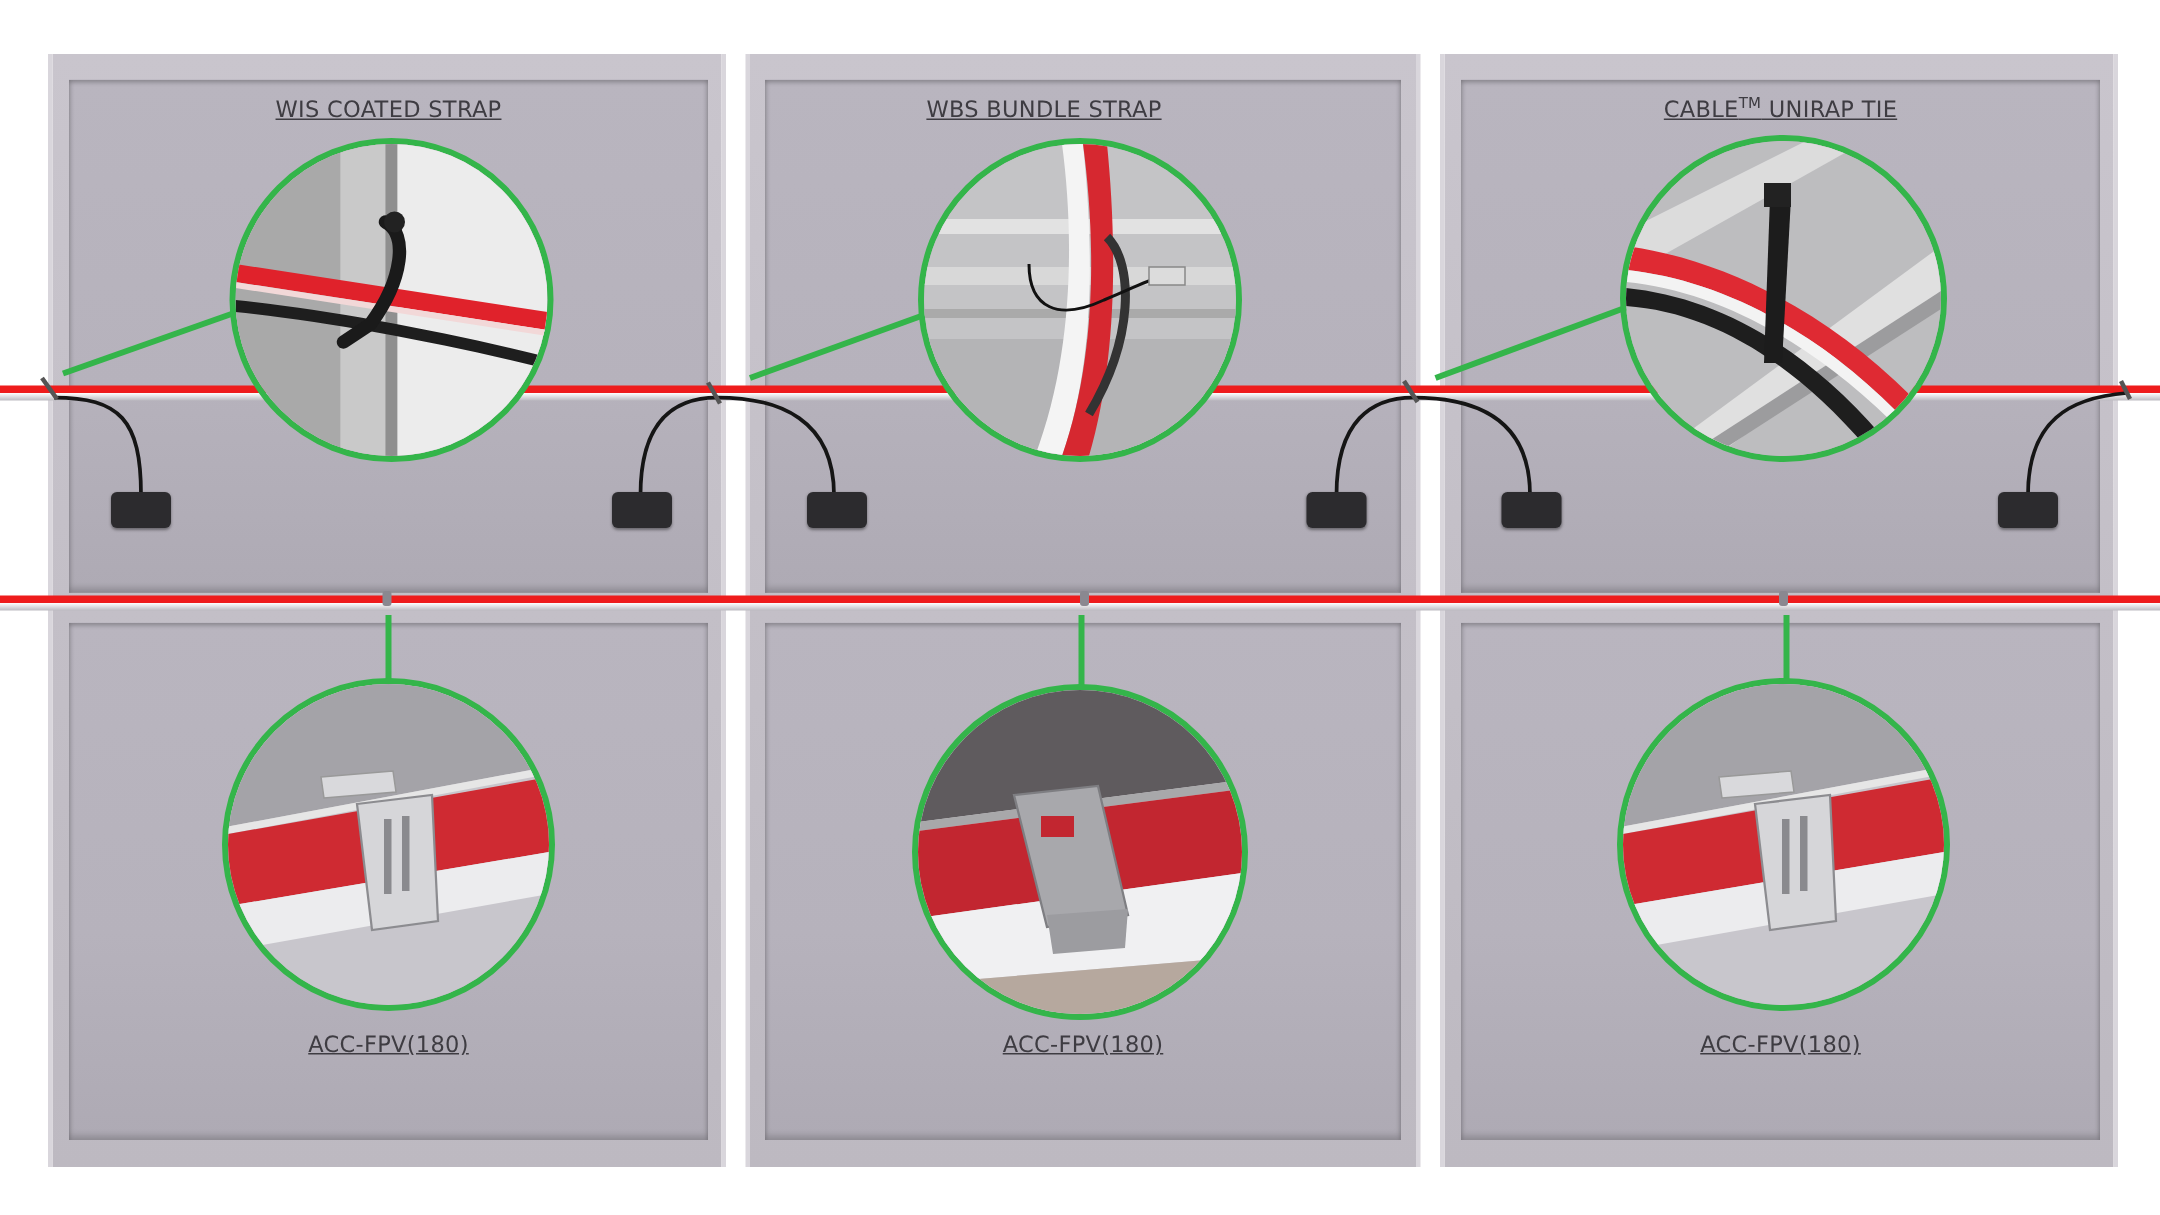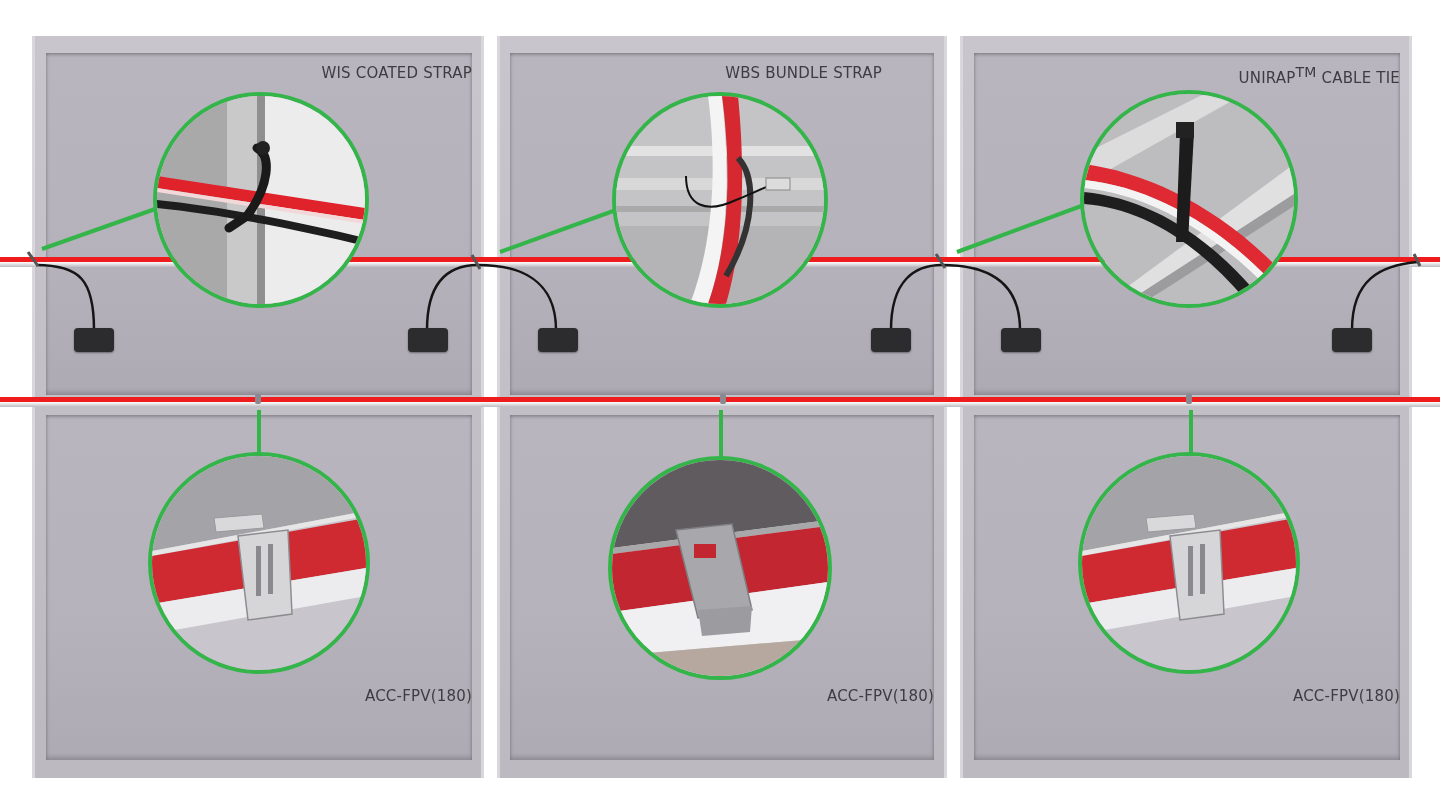--- a/index.html
+++ b/index.html
@@ -1,21 +1,21 @@
 <!DOCTYPE html>
 <html><head>
 <meta charset="utf-8">
 <style>
   html, body { margin: 0; padding: 0; }
   body { width: 1440px; height: 810px; background: #ffffff; position: relative; overflow: hidden; font-family: "DejaVu Sans", sans-serif; }
   .abs { position: absolute; }
   .panel-frame { position: absolute; background: linear-gradient(180deg,#c9c5cd 0%,#bdb9c1 100%); border-left: 3px solid #d9d6dc; border-right: 3px solid #d9d6dc; box-sizing: border-box; }
   .panel-inner { position: absolute; background: linear-gradient(180deg,#b9b5bf 0%,#b6b2bc 60%,#aeaab4 100%); box-shadow: inset 0 2px 3px rgba(0,0,0,0.25), inset 0 -3px 4px rgba(0,0,0,0.18); }
-  .label { position: absolute; text-align: right; color: #3e3c42; font-size: 15px; letter-spacing: 0.2px; }
-  .label sup { font-size: 14px; }
+  .label { position: absolute; text-align: center; color: #3e3c42; font-size: 15px; letter-spacing: 0.2px; text-decoration: underline; }
+  .label sup { font-size: 10px; }
   .rail { position: absolute; left: 0; width: 1440px; height: 12px; }
   .rail .red { position: absolute; left: 0; right: 0; top: 1px; height: 5px; background: #ee1c1c; }
   .rail .silver { position: absolute; left: 0; right: 0; top: 6px; height: 5px; background: linear-gradient(180deg,#ffffff,#bdbbc1); }
   .jbox { position: absolute; width: 40px; height: 24px; background: #2c2b2e; border-radius: 4px; box-shadow: 0 1px 2px rgba(0,0,0,0.4); }
   .callout { position: absolute; border-radius: 50%; border: 4px solid #34b54a; overflow: hidden; box-sizing: border-box; }
   svg { display: block; }
 </style>
 </head>
 <body>
 
@@ -27,21 +27,21 @@
 <div class="panel-inner" style="left:510px;top:53px;width:424px;height:342px;"></div>
 <div class="panel-inner" style="left:974px;top:53px;width:426px;height:342px;"></div>
 
 <div class="panel-inner" style="left:46px;top:415px;width:426px;height:345px;"></div>
 <div class="panel-inner" style="left:510px;top:415px;width:424px;height:345px;"></div>
 <div class="panel-inner" style="left:974px;top:415px;width:426px;height:345px;"></div>
 
 <div class="label" style="left:46px;top:64px;width:426px;">WIS COATED STRAP</div>
 <div class="label" style="left:510px;top:64px;width:372px;">WBS BUNDLE STRAP</div>
 <div class="label" style="left:974px;top:64px;width:426px;">
-  <span>UNIRAP</span><sup>TM</sup><span> CABLE TIE</span>
+  <span>CABLE</span><sup>TM</sup><span> UNIRAP TIE</span>
 </div>
 
 <div class="label" style="left:46px;top:687px;width:426px;">ACC-FPV(180)</div>
 <div class="label" style="left:510px;top:687px;width:424px;">ACC-FPV(180)</div>
 <div class="label" style="left:974px;top:687px;width:426px;">ACC-FPV(180)</div>
 
 <div class="rail" style="top:256px;">
     <div class="red"></div>
     <div class="silver"></div>
   </div>

